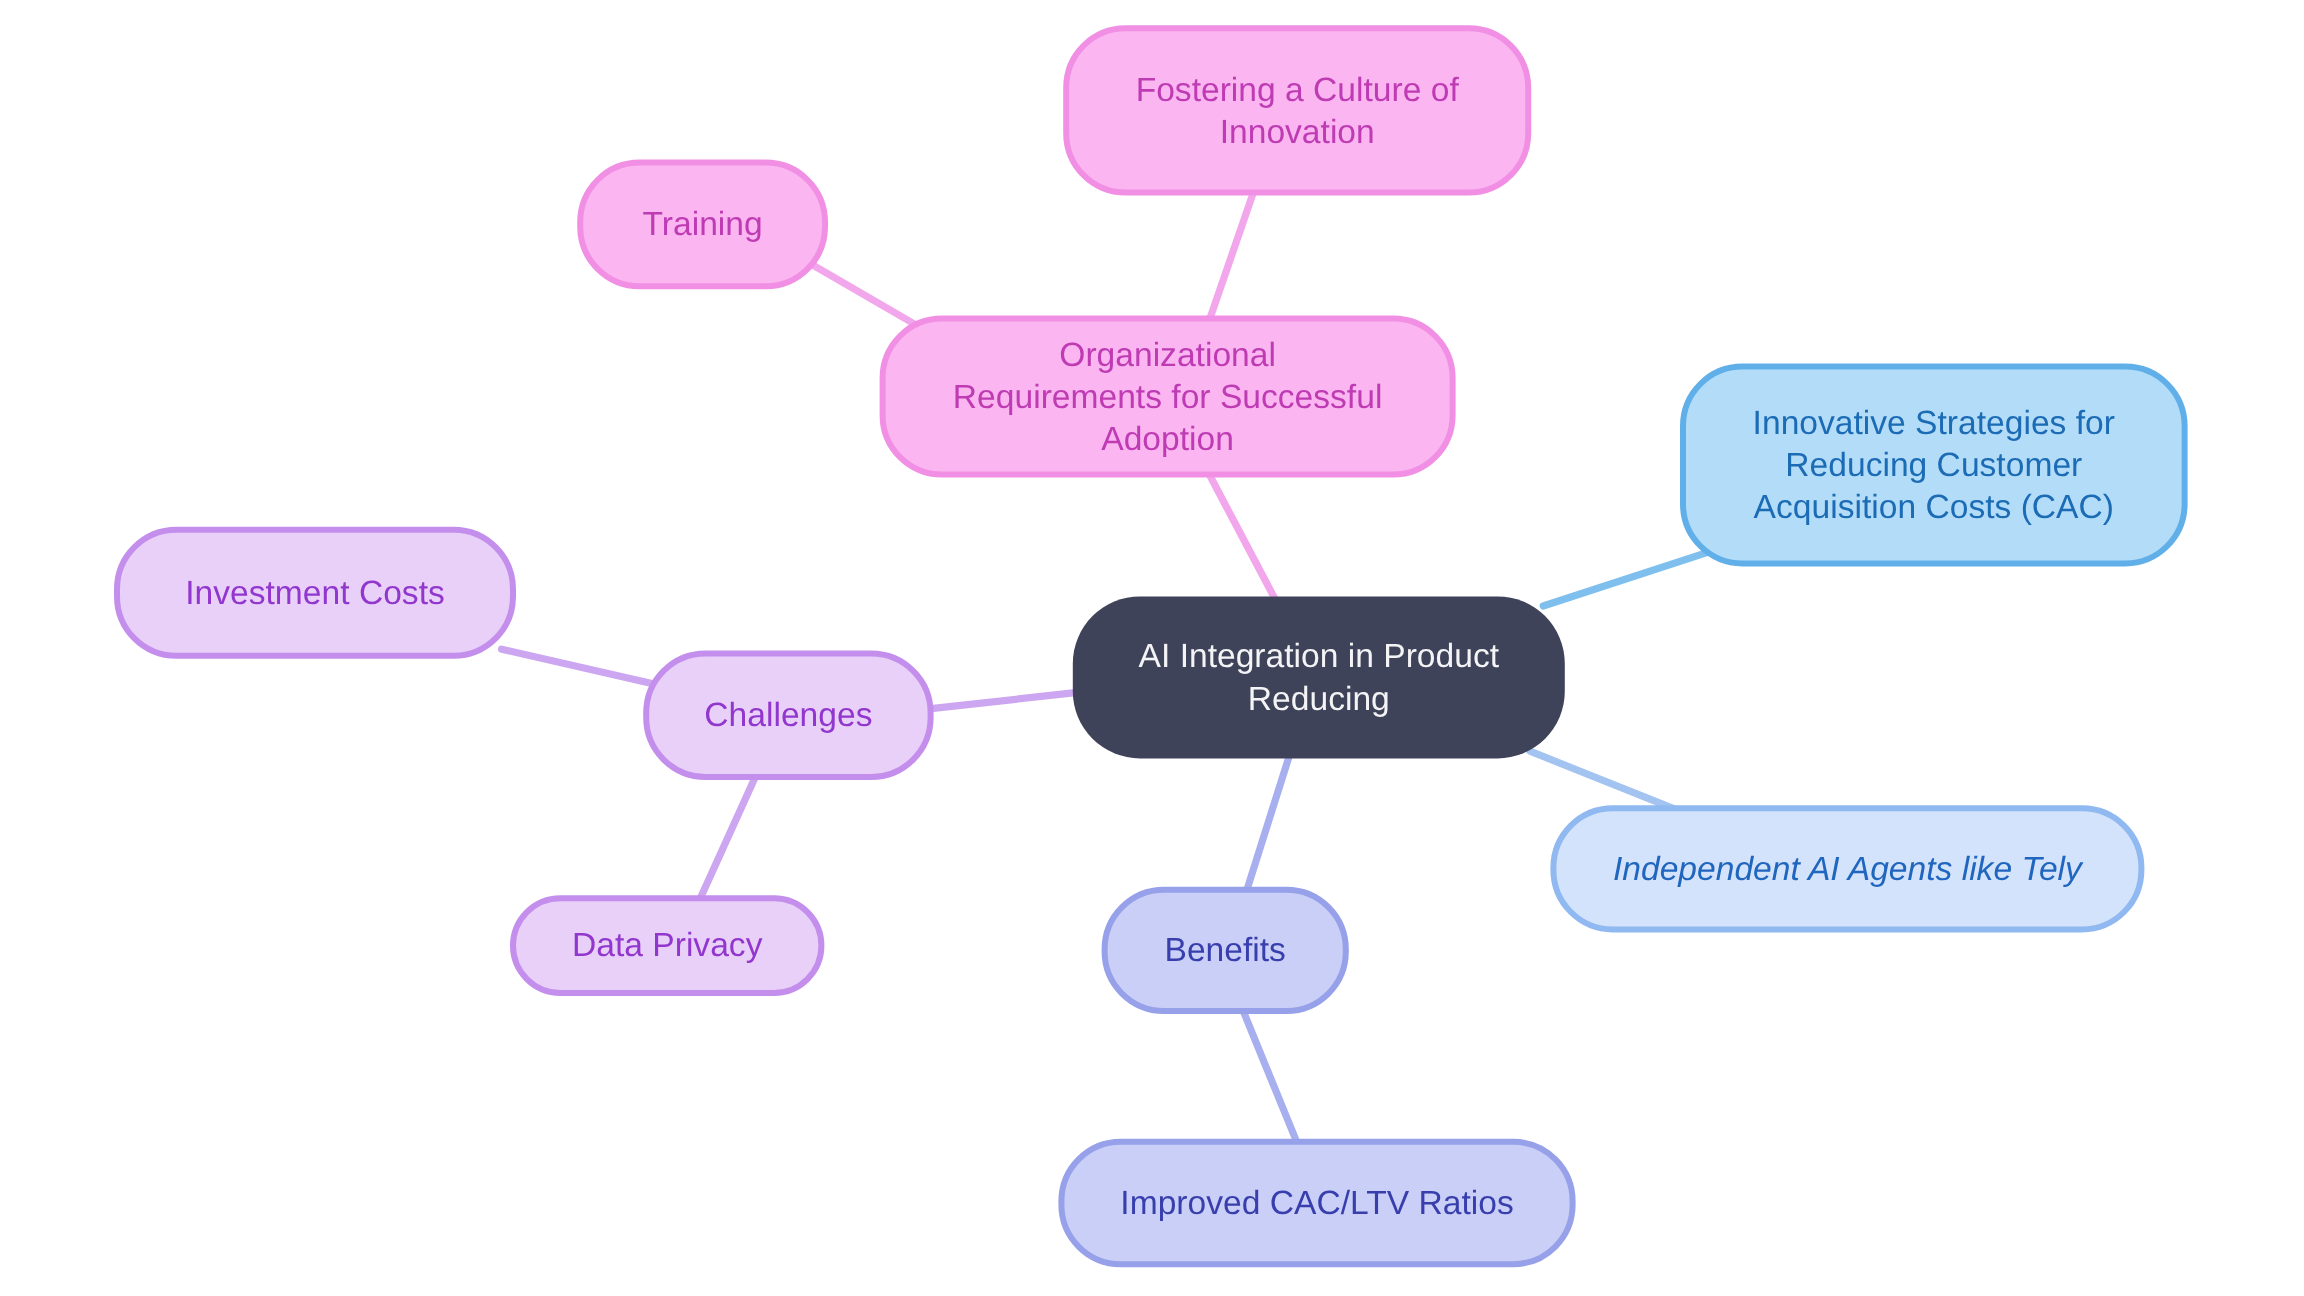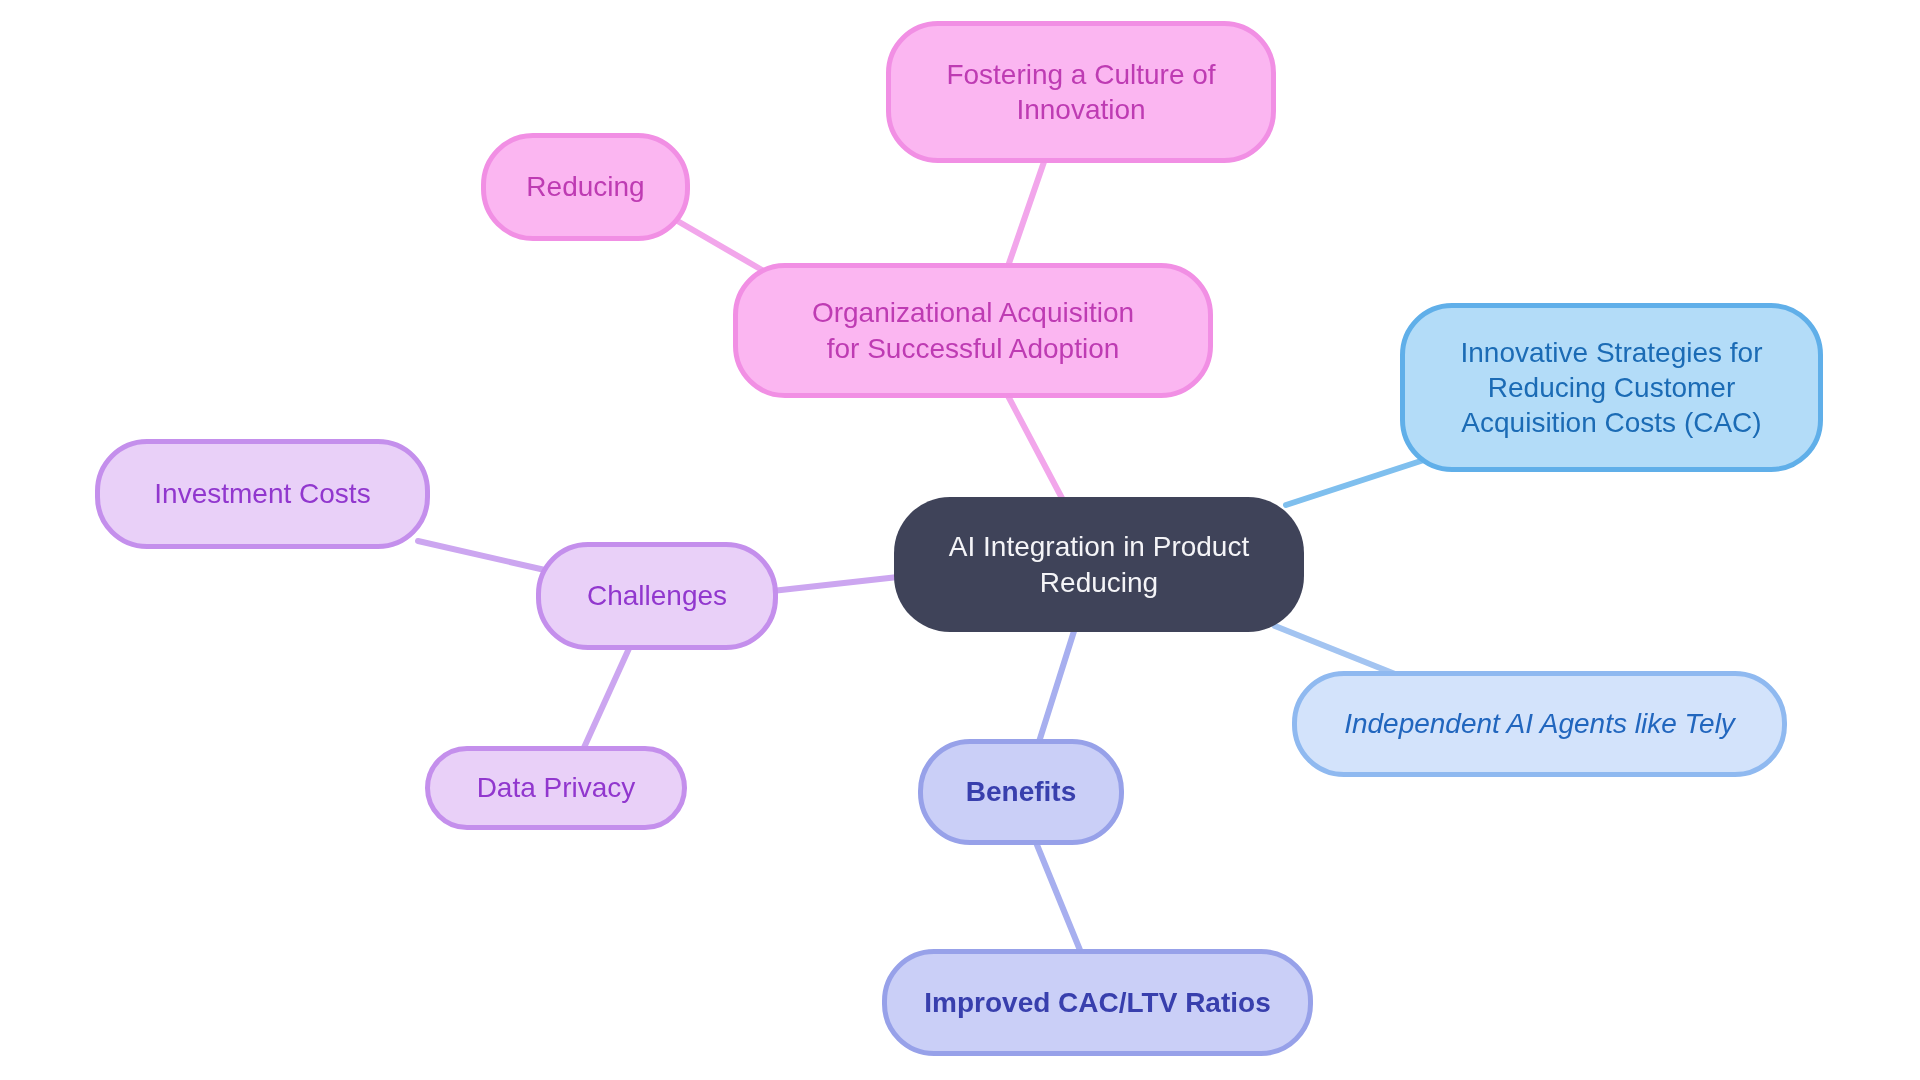--- a/index.html
+++ b/index.html
@@ -54,21 +54,20 @@
   .node.lightblue {
     background: var(--lightblue_fill, #D3E3FB);
     border-color: var(--lightblue_border, #8FB9F0);
     color: var(--lightblue_text, #2166BE);
     font-style: italic;
   }
   .node.periwinkle {
     background: var(--periwinkle_fill, #CACFF7);
     border-color: var(--periwinkle_border, #97A1E9);
     color: var(--periwinkle_text, #383FAD);
-    font-weight: bold;
   }
 
   
   #n-center      { left: 894px;  top: 497px; width: 410px; height: 135px; padding: 0 35px; }
   #n-org         { left: 733px;  top: 263px; width: 480px; height: 135px; padding: 0 55px; }
   #n-fostering   { left: 886px;  top: 21px;  width: 390px; height: 142px; padding: 0 24px; }
   #n-training    { left: 481px;  top: 133px; width: 209px; height: 108px; }
   #n-investment  { left: 95px;   top: 439px; width: 335px; height: 110px; }
   #n-challenges  { left: 536px;  top: 542px; width: 242px; height: 108px; }
   #n-privacy     { left: 425px;  top: 746px; width: 262px; height: 84px; }
@@ -93,25 +92,25 @@
     <line class="edge" x1="1275" y1="626" x2="1400" y2="676" stroke="#A3C4F1"></line>
     <line class="edge" x1="1075" y1="628" x2="1038" y2="745" stroke="#A7AFEF"></line>
     <line class="edge" x1="1035" y1="840" x2="1082" y2="955" stroke="#A7AFEF"></line>
   </svg>
 
   <div class="node center" id="n-center">
     <span>AI Integration in Product Reducing</span>
   </div>
 
   <div class="node pink" id="n-org">
-    <span>Organizational Acquisition for Successful Adoption</span>
+    <span>Organizational Requirements for Successful Adoption</span>
   </div>
 
   <div class="node pink" id="n-training">
-    <span>Reducing</span>
+    <span>Training</span>
   </div>
 
   <div class="node pink" id="n-fostering">
     <span>Fostering a Culture of Innovation</span>
   </div>
 
   <div class="node purple" id="n-challenges">
     <span>Challenges</span>
   </div>
 

